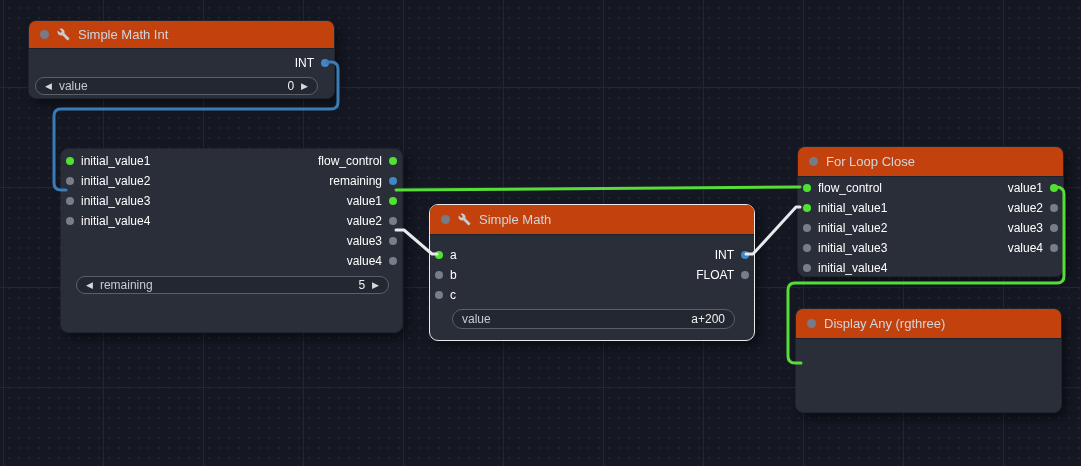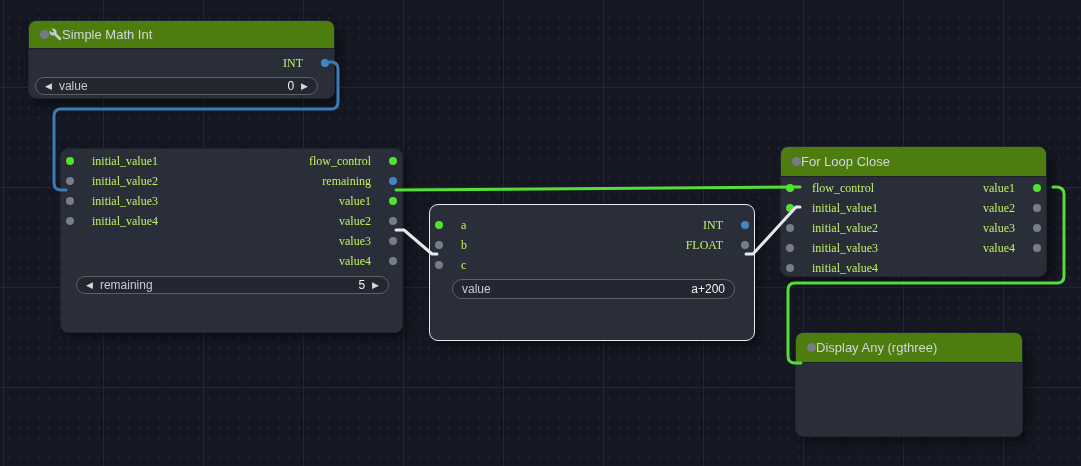--- a/index.html
+++ b/index.html
@@ -10,32 +10,32 @@
       linear-gradient(#232734 1px, transparent 1px),
       linear-gradient(90deg,#232734 1px, transparent 1px),
       radial-gradient(circle,#20242f 1.1px, transparent 1.6px);
     background-size:100px 100px,100px 100px,10px 10px;
     background-position:0 87px,3px 0,4px 3px;}
   #wires{position:absolute;left:0;top:0;z-index:3;pointer-events:none;}
   .node{position:absolute;z-index:2;box-sizing:border-box;background:#2a2e38;
     border:1px solid #20242c;border-radius:8px;
     box-shadow:5px 6px 12px rgba(0,0,0,.45);}
   .node.selected{border:1.5px solid #e8eaee;border-radius:9px;}
-  .nheader{height:30px;background:#4d7c0f;border-radius:7px 7px 0 0;
+  .nheader{height:30px;background:#c2410c;border-radius:7px 7px 0 0;
     border-bottom:1px solid #1d212a;display:flex;align-items:center;
-    padding:0 11px;box-sizing:border-box;}
+    padding:0 11px;gap:8px;box-sizing:border-box;}
   .smi .nheader{height:28px;}
   .cdot{width:9px;height:9px;border-radius:50%;background:#757b87;flex:none;}
   .wrench{width:13px;height:13px;flex:none;display:block;}
   .wrench path{fill:#c6cad2;}
   .ntitle{font-size:13px;color:#d2d5dc;white-space:nowrap;}
   .slots{display:flex;justify-content:space-between;}
   .col{display:flex;flex-direction:column;}
-  .slot{height:20px;display:flex;align-items:center;gap:18px;font-size:12px;
-    color:#bef264;white-space:nowrap;font-family:Liberation Serif, serif;}
+  .slot{height:20px;display:flex;align-items:center;gap:7px;font-size:12px;
+    color:#ffffff;white-space:nowrap;}
   .slot.in{padding-left:5px;}
   .slot.out{justify-content:flex-end;padding-right:5px;}
   .dot{width:8px;height:8px;border-radius:50%;background:#787e89;flex:none;}
   .pill{height:18px;box-sizing:border-box;border:1px solid #5a5f6a;
     border-radius:9px;background:#23272f;display:flex;align-items:center;
     padding:0 9px;gap:7px;font-size:12px;color:#c6cad2;}
   .pill .spacer{flex:1;}
   .pill .wvalue{color:#edeff2;}
   .pill .arrow{font-size:9px;color:#d4d7dd;line-height:1;}
   .dpanel{box-sizing:border-box;height:30px;background:#31353e;border-radius:3px;
@@ -44,23 +44,23 @@
   
   #n-smi{left:28px;top:20px;width:307px;height:79px;}
   #n-smi .body{padding-top:4px;}
   #n-smi .pill{margin:4px 16px 0 6px;}
   #n-flo{left:60px;top:148px;width:343px;height:185px;}
   #n-flo .slots{padding-top:2px;}
   #n-flo .pill{margin:5px 13px 0 15px;}
   #n-sm{left:429px;top:204px;width:326px;height:137px;}
   #n-sm .slots{padding-top:10px;}
   #n-sm .pill{margin:4px 19px 0 22px;height:20px;border-radius:10px;}
-  #n-flc{left:780px;top:146px;width:267px;height:131px;}
+  #n-flc{left:797px;top:146px;width:267px;height:131px;}
   #n-flc .slots{padding-top:1px;}
-  #n-da{left:795px;top:332px;width:228px;height:105px;}
+  #n-da{left:795px;top:308px;width:267px;height:105px;}
   #n-da .slots{padding-top:3px;}
   #n-da .dpanel{margin:15px 14px 0 10px;}
 </style>
 </head>
 <body>
 
 <div id="canvas">
 
   <svg id="wires" width="1081" height="466">
     <path d="M 327 62 L 331 62 Q 338 62 338 69 L 338 102 Q 338 109 331 109 L 61 109 Q 54 109 54 116 L 54 183 Q 54 190 61 190 L 66 190" fill="none" stroke-width="3" stroke-linecap="round" stroke-linejoin="round" stroke="#3a7cb5"></path>
@@ -143,20 +143,27 @@
     <div class="pill">
       <span class="arrow">◀</span>
       <span>remaining</span>
       <span class="spacer"></span>
       <span class="wvalue">5</span>
       <span class="arrow">▶</span>
     </div>
   </div>
 
   <div class="node selected" id="n-sm">
+    <div class="nheader">
+      <span class="cdot"></span>
+      <svg class="wrench" viewBox="0 0 24 24">
+          <path d="M22.7 19l-9.1-9.1c.9-2.3.4-5-1.5-6.9-2-2-5-2.4-7.4-1.3L9 6 6 9 1.6 4.7C.4 7.1.9 10.1 2.9 12.1c1.9 1.9 4.6 2.4 6.9 1.5l9.1 9.1c.4.4 1 .4 1.4 0l2.3-2.3c.5-.4.5-1.1.1-1.4z"></path>
+        </svg>
+      <span class="ntitle">Simple Math</span>
+    </div>
     <div class="slots">
       <div class="col">
         <div class="slot in">
           <span class="dot" style="background: rgb(79, 227, 47);"></span>
           <span>a</span>
         </div>
         <div class="slot in">
           <span class="dot" style="background: rgb(120, 126, 137);"></span>
           <span>b</span>
         </div>

